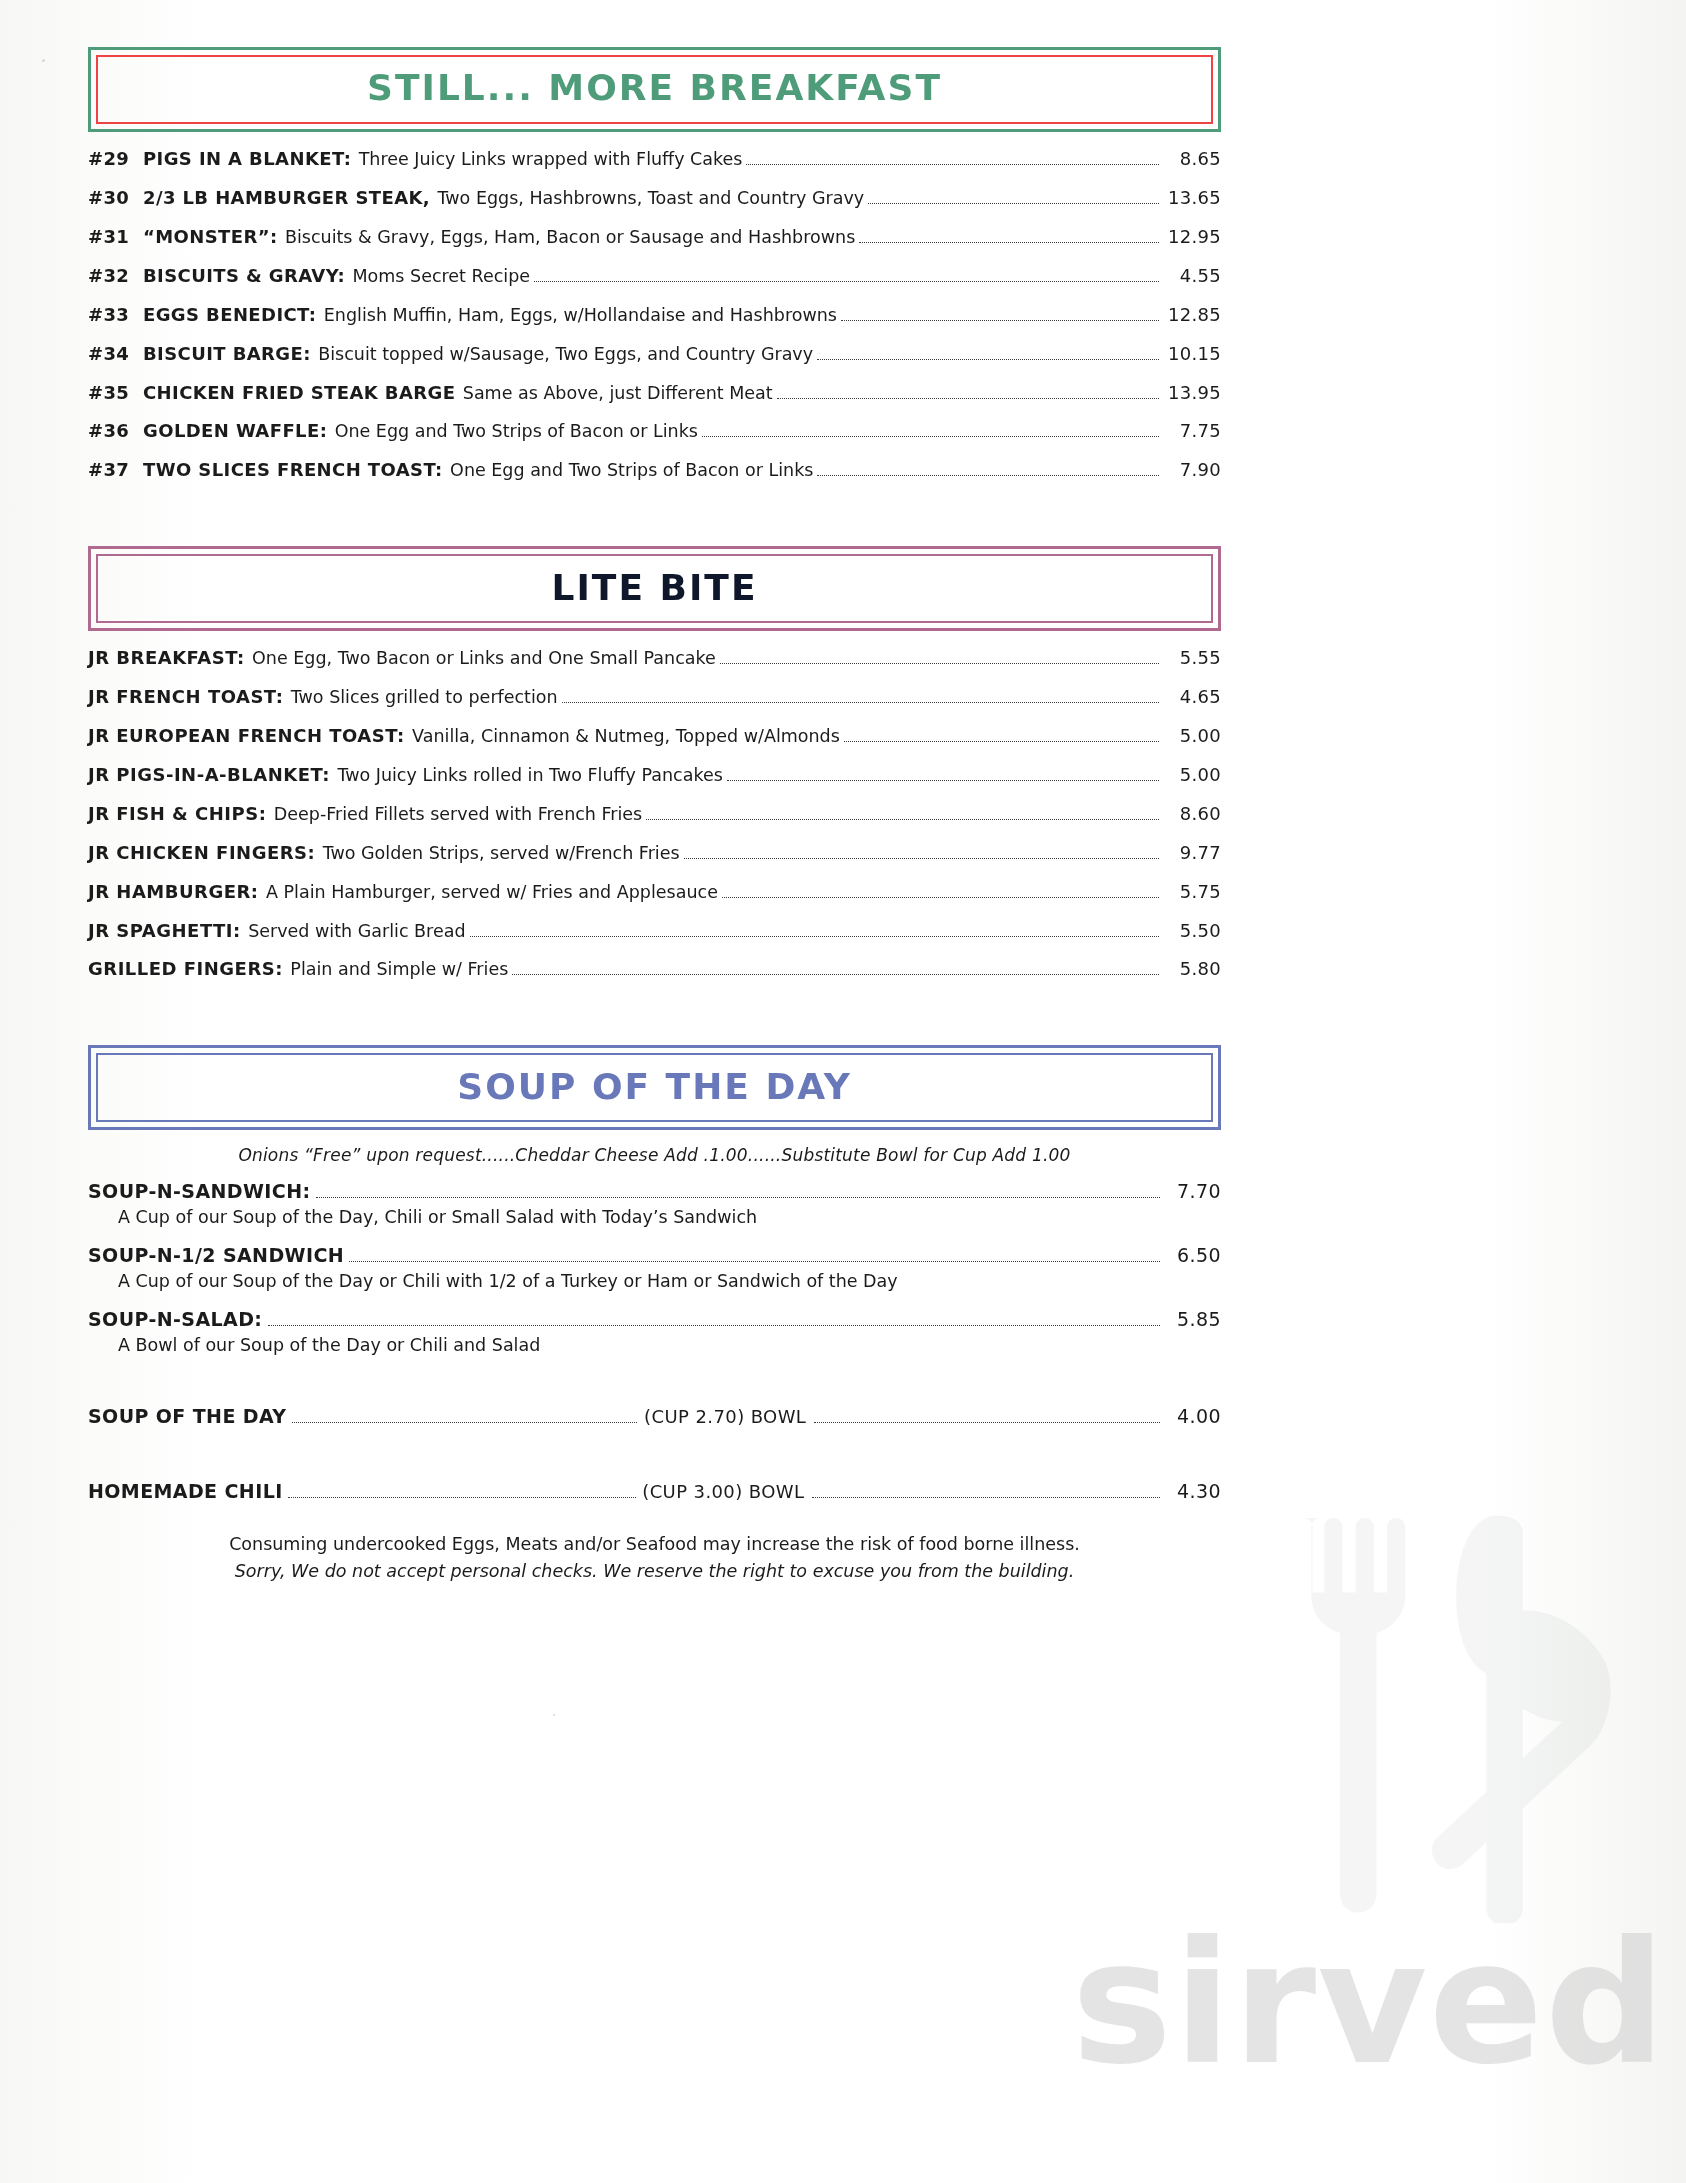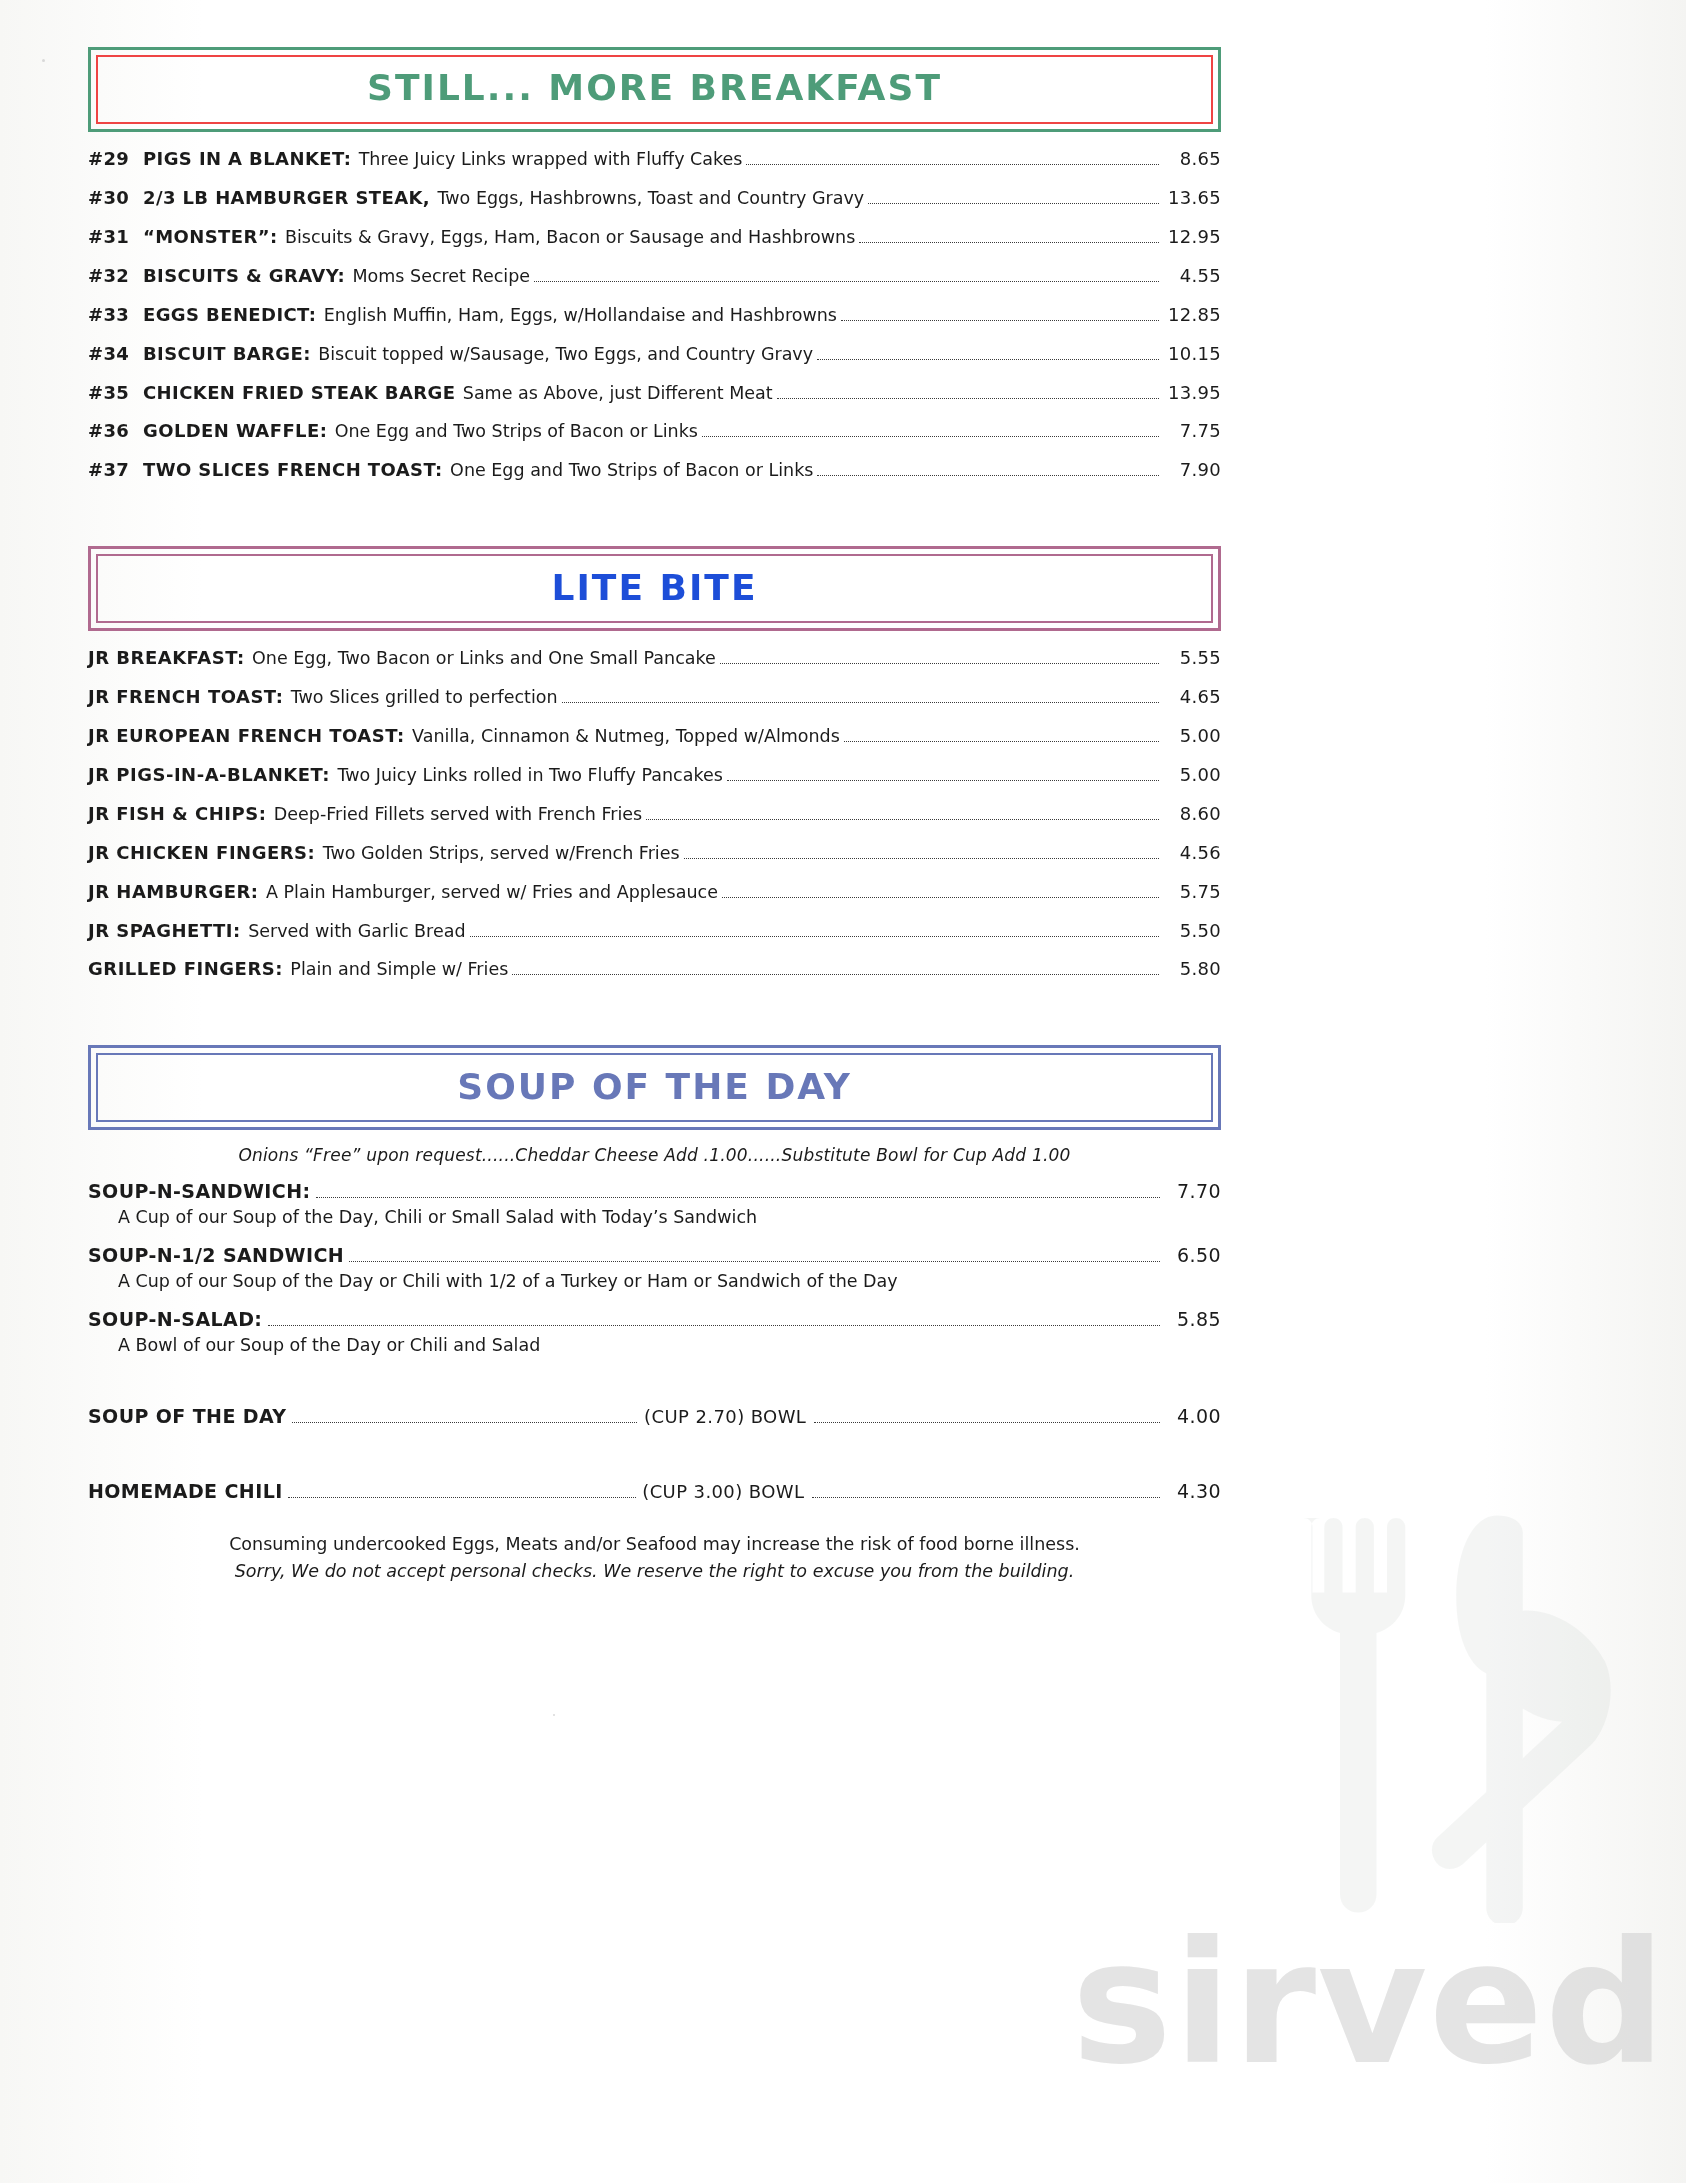--- a/index.html
+++ b/index.html
@@ -48,21 +48,21 @@
   }
   .sect-title {
     font-family: "DejaVu Sans", sans-serif;
     font-size: 36px;
     letter-spacing: 2px;
     color: #4e9c79;
     font-weight: 600;
   }
   .sect-box.pink { border-color: #b06a8f; }
   .sect-box.pink .sect-box-inner { border-color: #b06a8f; }
-  .sect-box.pink .sect-title { color: #1d4ed8; }
+  .sect-box.pink .sect-title { color: #0f172a; }
   .sect-box.blue { border-color: #6878b8; }
   .sect-box.blue .sect-box-inner { border-color: #6878b8; }
   .sect-box.blue .sect-title { color: #6878b8; }
 
   
   .rows { margin-top: 17.5px; }
   .row {
     display: flex;
     align-items: baseline;
     font-size: 18px;
@@ -311,21 +311,21 @@
       <div class="row lite">
         <span class="nm">JR FISH &amp; CHIPS:</span>
         <span class="desc">Deep-Fried Fillets served with French Fries</span>
         <span class="dots"></span>
         <span class="price">8.60</span>
       </div>
       <div class="row lite">
         <span class="nm">JR CHICKEN FINGERS:</span>
         <span class="desc">Two Golden Strips, served w/French Fries</span>
         <span class="dots"></span>
-        <span class="price">4.56</span>
+        <span class="price">9.77</span>
       </div>
       <div class="row lite">
         <span class="nm">JR HAMBURGER:</span>
         <span class="desc">A Plain Hamburger, served w/ Fries and Applesauce</span>
         <span class="dots"></span>
         <span class="price">5.75</span>
       </div>
       <div class="row lite">
         <span class="nm">JR SPAGHETTI:</span>
         <span class="desc">Served with Garlic Bread</span>

